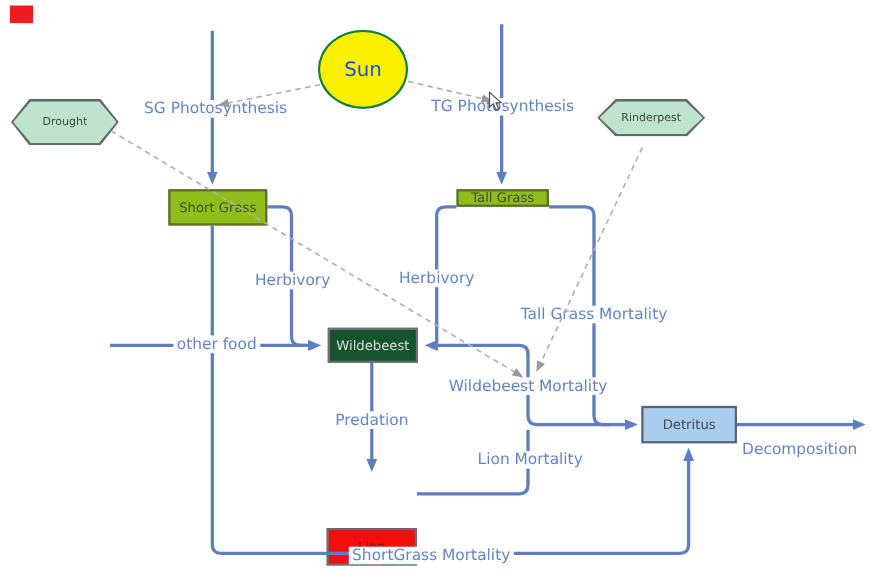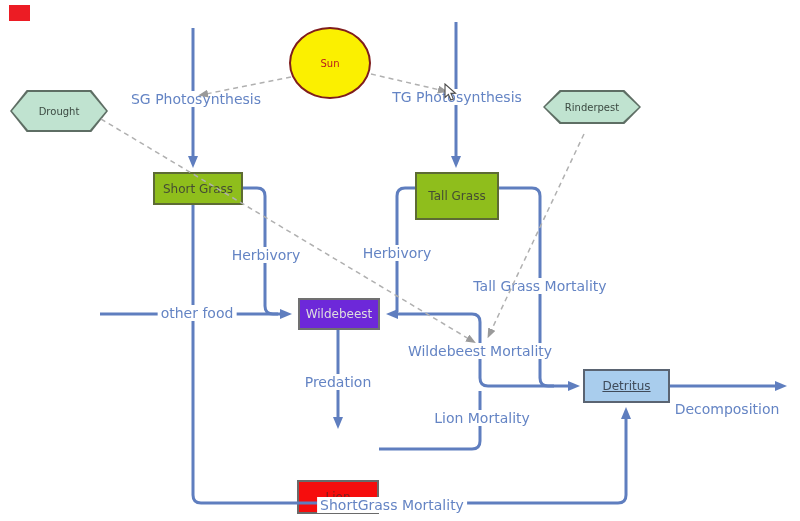--- a/index.html
+++ b/index.html
@@ -3,21 +3,21 @@
 <meta charset="utf-8">
 <style>
   html,body{margin:0;padding:0;}
   body{width:800px;height:521px;position:relative;background:#fff;overflow:hidden;
        font-family:"DejaVu Sans", sans-serif;}
   .stage{position:absolute;left:0;top:0;width:800px;height:521px;}
   .node{position:absolute;display:flex;align-items:center;justify-content:center;
         box-sizing:border-box;z-index:1;font-size:12px;}
   .rect-node{border:2px solid #5f5f5f;}
   .node-label{white-space:nowrap;}
-  .ellipse-node{border:2px solid #7f1d1d;border-radius:50%;background:#FBF000;color:#b91c1c;font-size:10px;}
+  .ellipse-node{border:2px solid #15803d;border-radius:50%;background:#FBF000;color:#1d4ed8;font-size:18px;}
   .hex-outer{position:absolute;z-index:1;
      clip-path:polygon(0% 50%,17% 0%,83% 0%,100% 50%,83% 100%,17% 100%);
      background:#5e6e64;}
   .hex-inner{position:absolute;left:2px;top:2px;right:2px;bottom:2px;
      clip-path:polygon(0% 50%,17% 0%,83% 0%,100% 50%,83% 100%,17% 100%);
      background:#C0E3D0;display:flex;align-items:center;justify-content:center;
      color:#3c4a42;font-size:10px;}
   .lines-svg{position:absolute;left:0;top:0;z-index:2;pointer-events:none;}
   .dash-svg{position:absolute;left:0;top:0;z-index:4;pointer-events:none;}
   .flow-label{position:absolute;transform:translate(-50%,-50%);font-size:14px;
@@ -46,33 +46,33 @@
   <div class="hex-outer" style="left:543px;top:90px;width:98px;height:34px;">
     <div class="hex-inner">
       <span class="node-label">Rinderpest</span>
     </div>
   </div>
 
   <div class="node rect-node" style="left:153px;top:172px;width:90px;height:33px;background:#8FBE1C;border-color:#5d6b34;color:#454d33;">
     <span class="node-label">Short Grass</span>
   </div>
 
-  <div class="node rect-node" style="left:415px;top:172px;width:84px;height:48px;background:#8FBE1C;border-color:#5d6b34;color:#454d33;">
+  <div class="node rect-node" style="left:415px;top:172px;width:84px;height:16px;background:#8FBE1C;border-color:#5d6b34;color:#454d33;">
     <span class="node-label">Tall Grass</span>
   </div>
 
-  <div class="node rect-node" style="left:298px;top:298px;width:82px;height:32px;background:#6d28d9;border-color:#707070;color:#dedede;">
+  <div class="node rect-node" style="left:298px;top:298px;width:82px;height:32px;background:#14532d;border-color:#707070;color:#dedede;">
     <span class="node-label">Wildebeest</span>
   </div>
 
   <div class="node rect-node" style="left:297px;top:432px;width:82px;height:34px;background:#F60D0D;border-color:#6a6a6a;color:#7c2020;margin-top:48px;">
     <span class="node-label">Lion</span>
   </div>
 
-  <div class="node rect-node" style="left:583px;top:369px;width:87px;height:34px;background:#A9CDED;border-color:#5a6472;color:#3f4b5a;text-decoration:underline;">
+  <div class="node rect-node" style="left:583px;top:369px;width:87px;height:34px;background:#A9CDED;border-color:#5a6472;color:#3f4b5a;">
     <span class="node-label">Detritus</span>
   </div>
 
   <svg class="lines-svg" width="800" height="521" viewBox="0 0 800 521">
     <defs>
       <marker id="ab" viewBox="0 0 12 10" refX="2" refY="5" markerWidth="12" markerHeight="10" markerUnits="userSpaceOnUse" orient="auto">
         <path d="M0,0 L12,5 L0,10 Z" fill="#5F7EBF"></path>
       </marker>
       <marker id="abr" viewBox="0 0 12 10" refX="2" refY="5" markerWidth="12" markerHeight="10" markerUnits="userSpaceOnUse" orient="auto-start-reverse">
         <path d="M0,0 L12,5 L0,10 Z" fill="#5F7EBF"></path>

